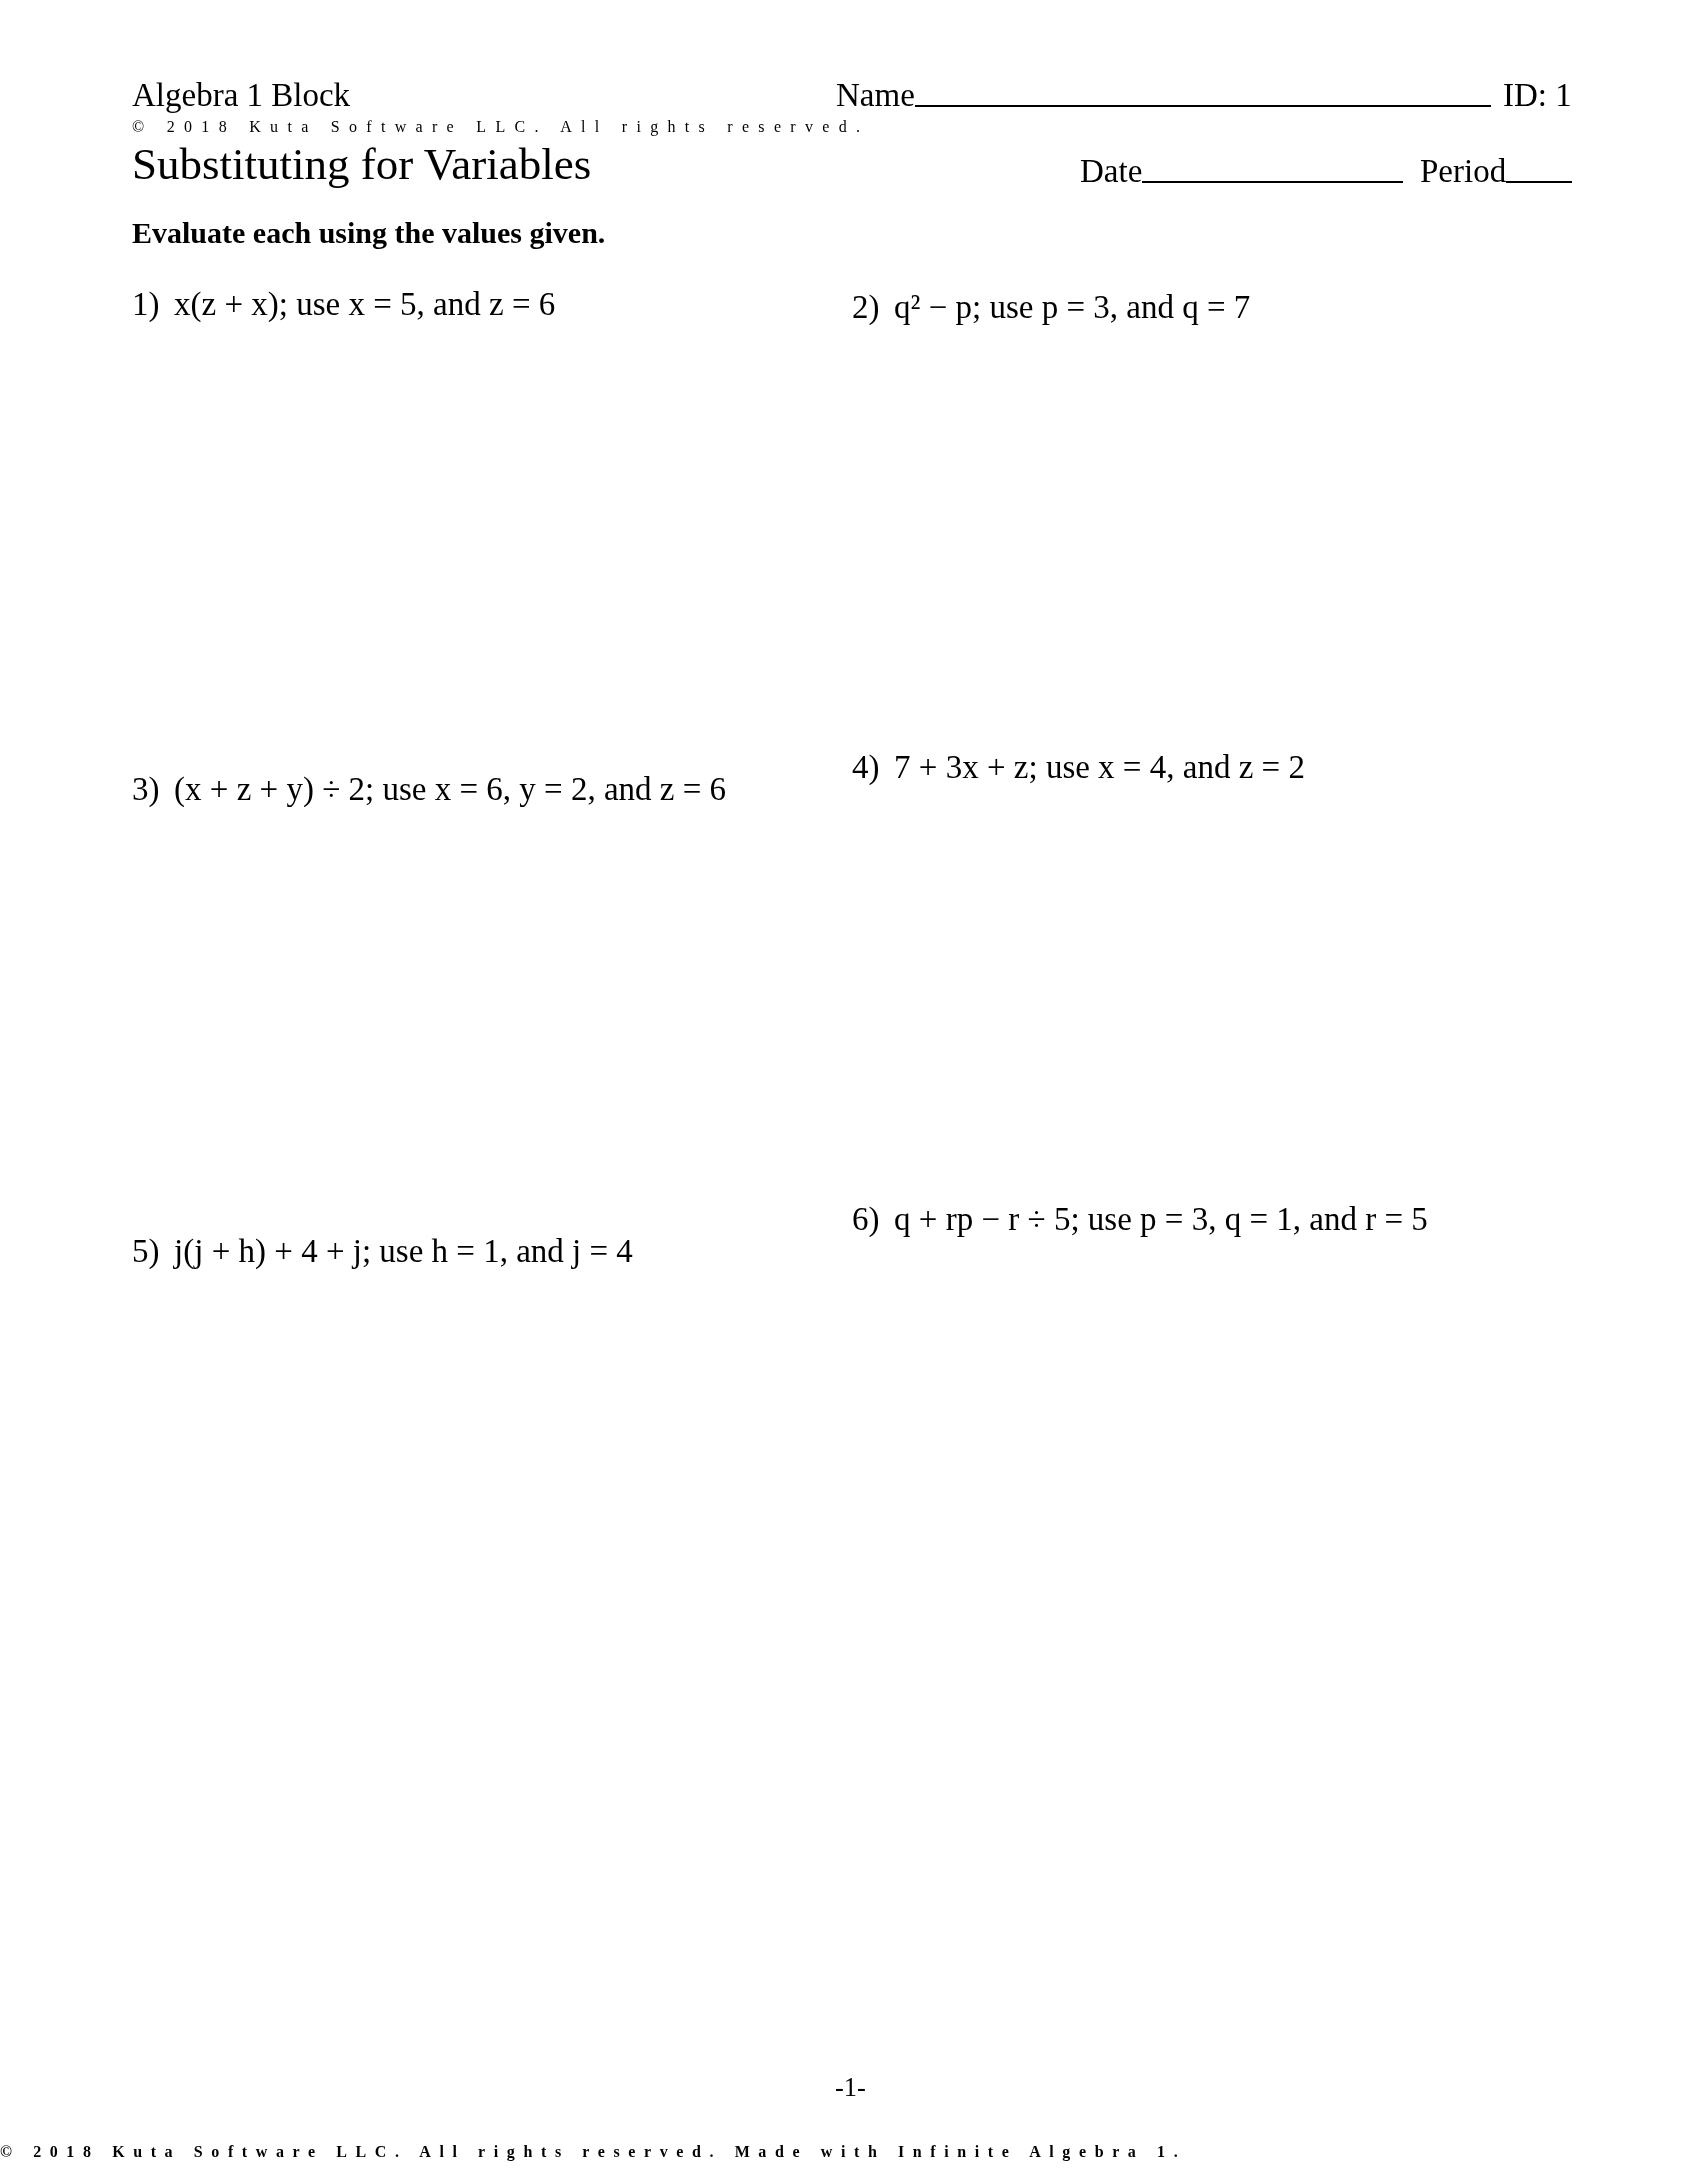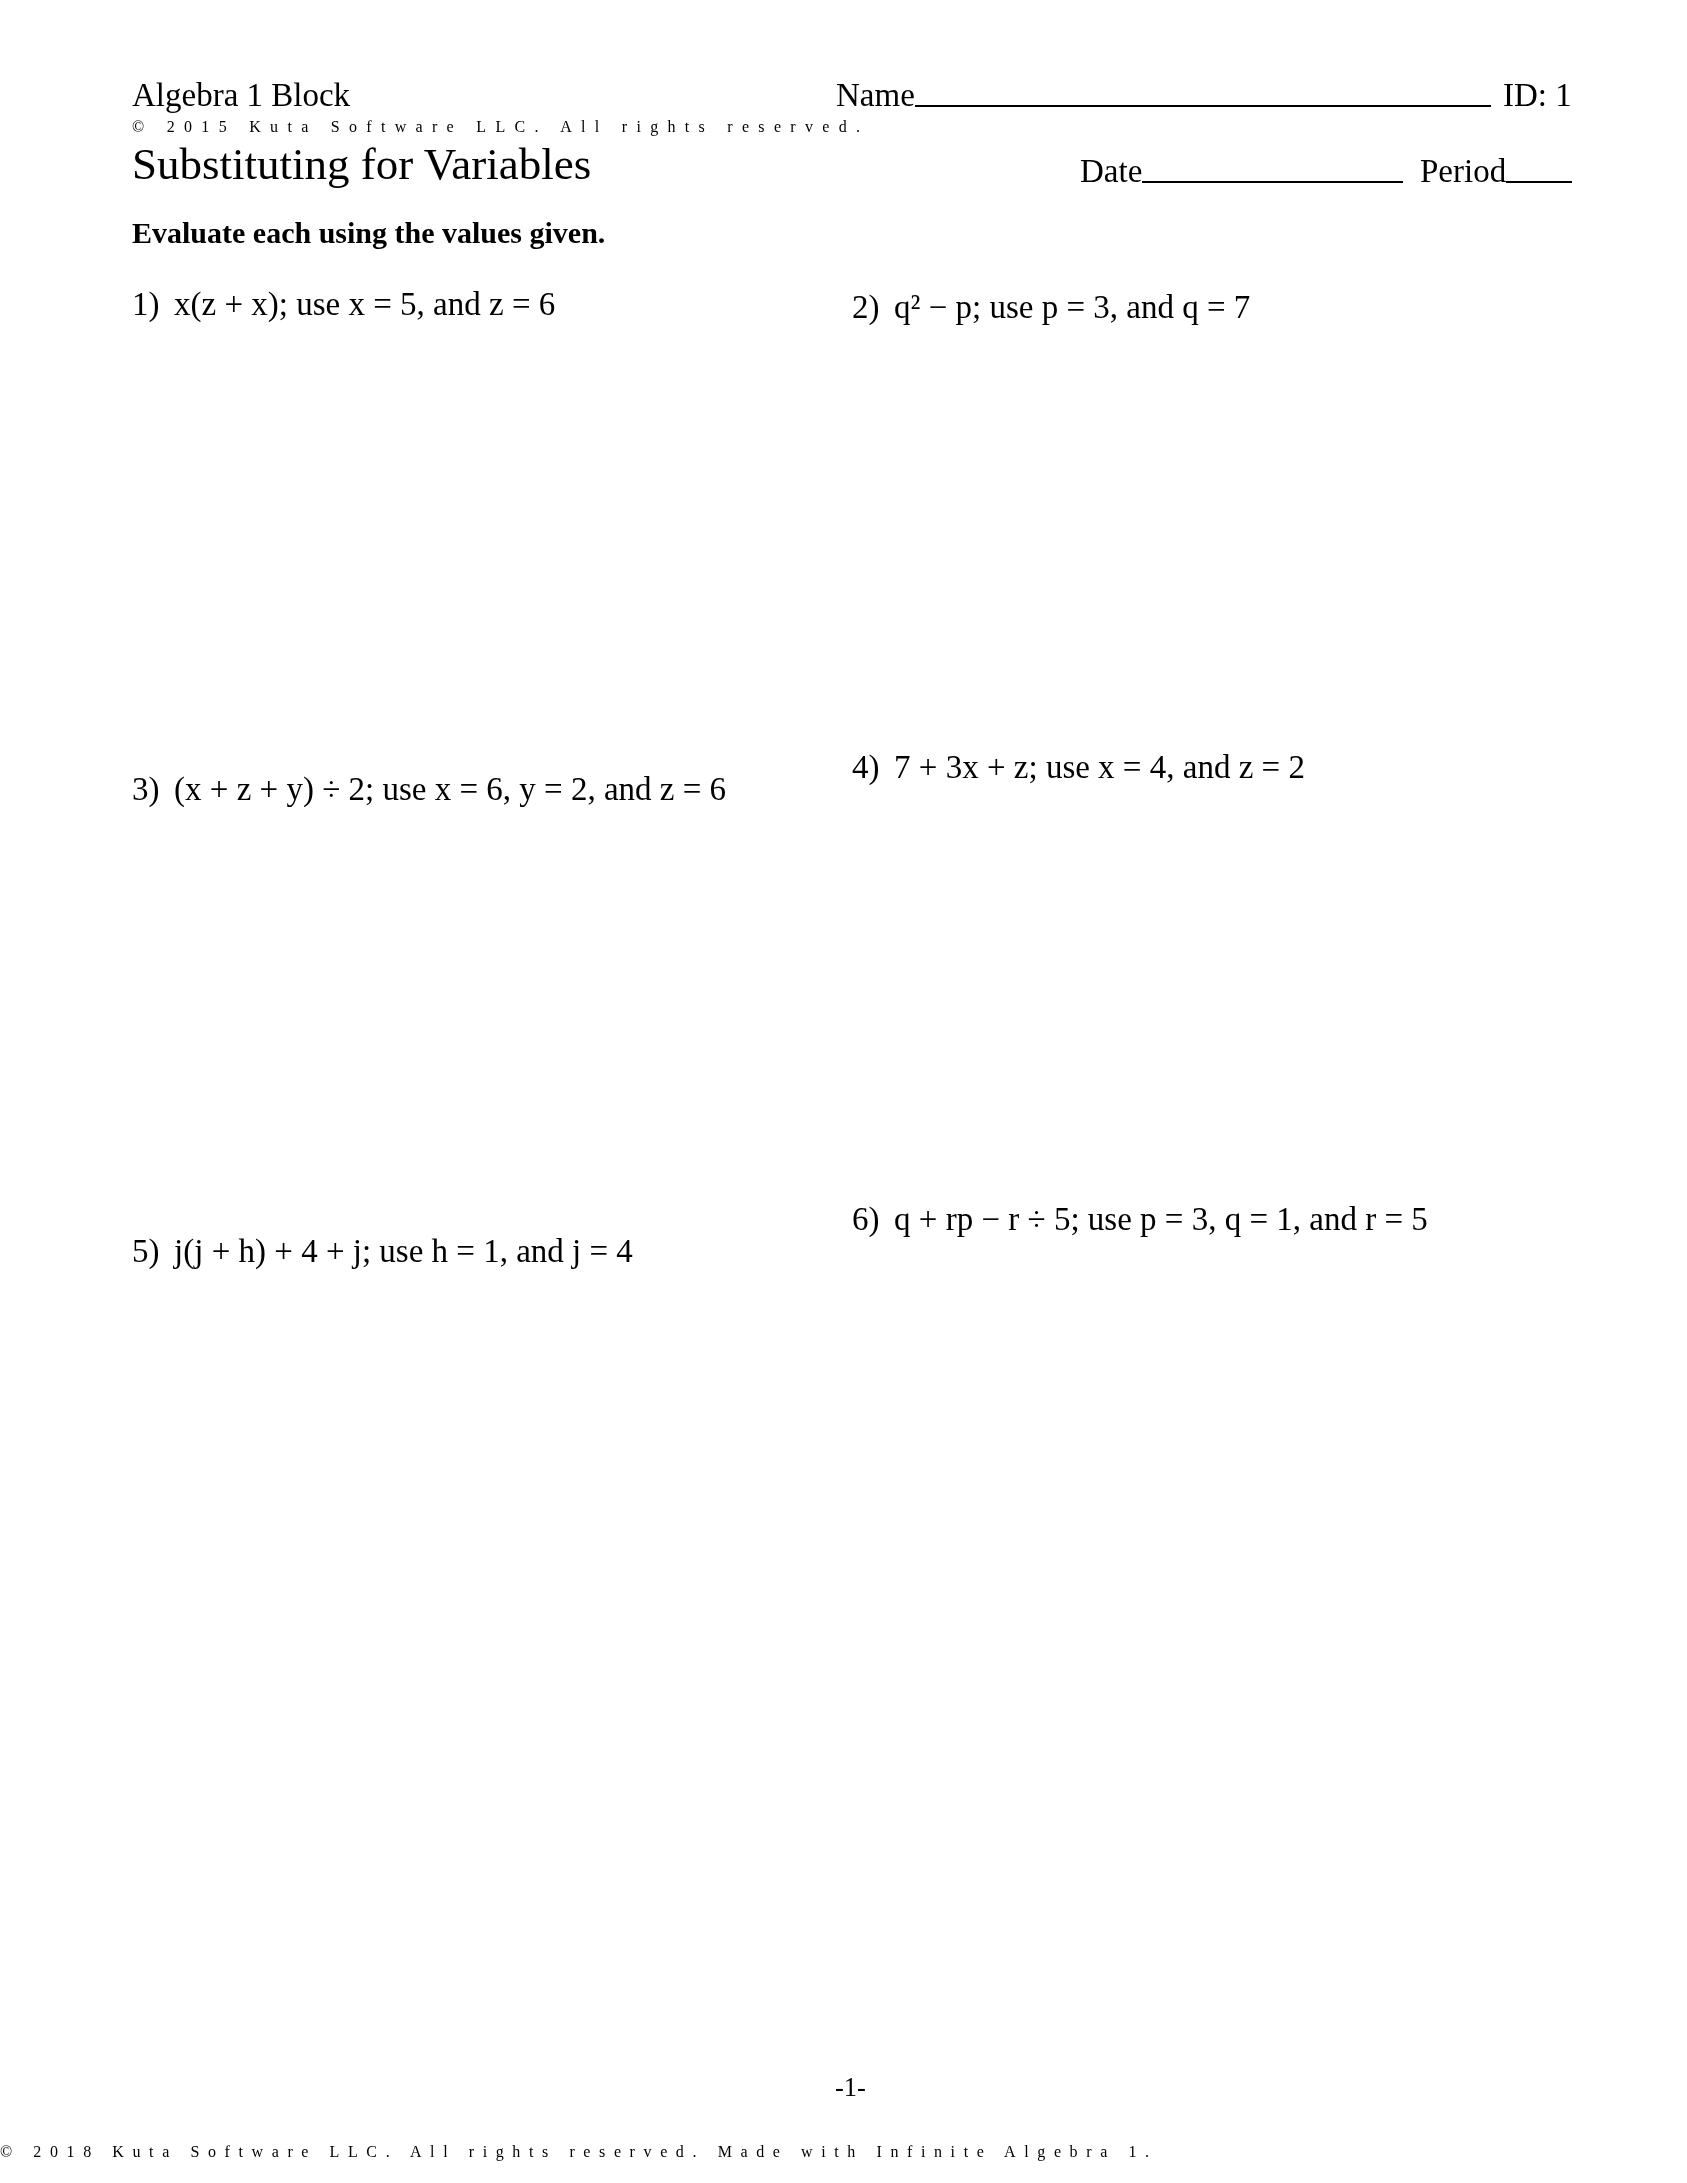--- a/index.html
+++ b/index.html
@@ -7,31 +7,31 @@
          font-family:"Liberation Serif", "DejaVu Serif", serif; color:#000; }
   .abs { position:absolute; white-space:nowrap; }
   .hdr { font-size:33px; line-height:1; }
   .blank { display:inline-block; border-bottom:2px solid #000; vertical-align:baseline; height:0; margin-bottom:-1.3px; }
   .copy-small { font-size:16px; letter-spacing:9.3px; line-height:1; }
   .title { font-size:45px; line-height:1; }
   .instr { font-size:30px; font-weight:bold; line-height:1; }
   .prob { font-size:33px; line-height:1; }
   .num { margin-right:14.6px; }
   .page-num { font-size:26.5px; line-height:1; }
-  .footer { font-size:16px; letter-spacing:8.6px; line-height:1; }
+  .footer { font-size:16px; letter-spacing:8.6px; line-height:1;font-weight:bold; }
 </style>
 </head>
 <body>
 
 <div class="abs hdr" style="left:132px; top:79px;">Algebra 1 Block</div>
 <div class="abs hdr" style="left:836px; top:79px;">
   <span>Name</span><span class="blank" style="width:576px;"></span>
 </div>
 <div class="abs hdr" style="left:1503px; top:79px;">ID: 1</div>
-<div class="abs copy-small" style="left:132px; top:119px;">© 2015 Kuta Software LLC.  All rights reserved.</div>
+<div class="abs copy-small" style="left:132px; top:119px;">© 2018 Kuta Software LLC.  All rights reserved.</div>
 
 <div class="abs title" style="left:132px; top:142px;">Substituting for Variables</div>
 <div class="abs hdr" style="left:1080px; top:155px;">
   <span>Date</span><span class="blank" style="width:261px;"></span>
 </div>
 <div class="abs hdr" style="left:1420px; top:155px;">
   <span>Period</span><span class="blank" style="width:66px;"></span>
 </div>
 
 <div class="abs instr" style="left:132px; top:218px;">Evaluate each using the values given.</div>

